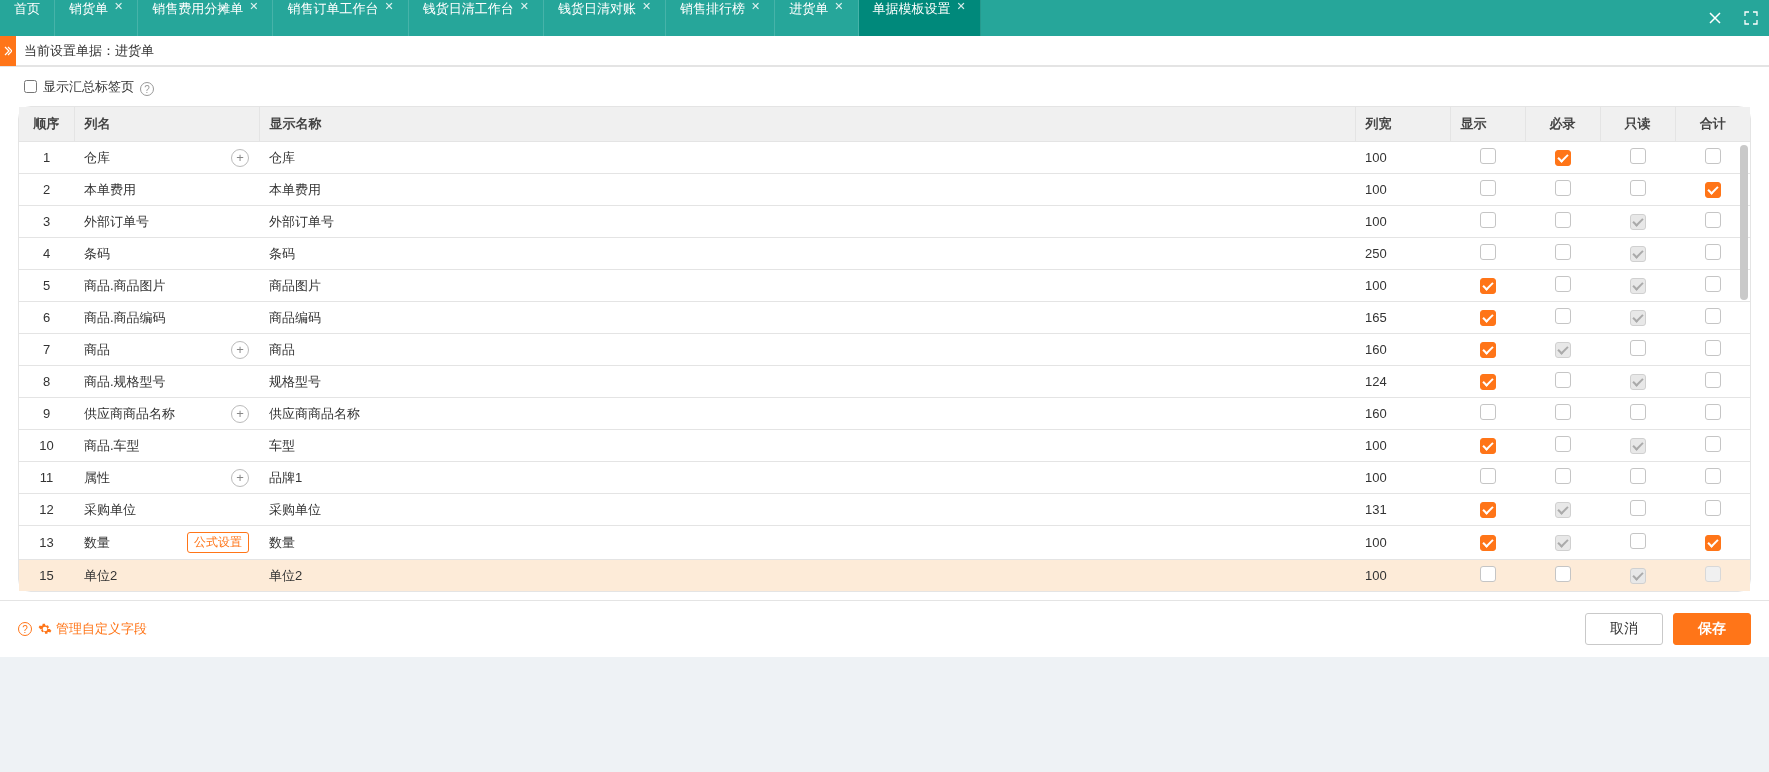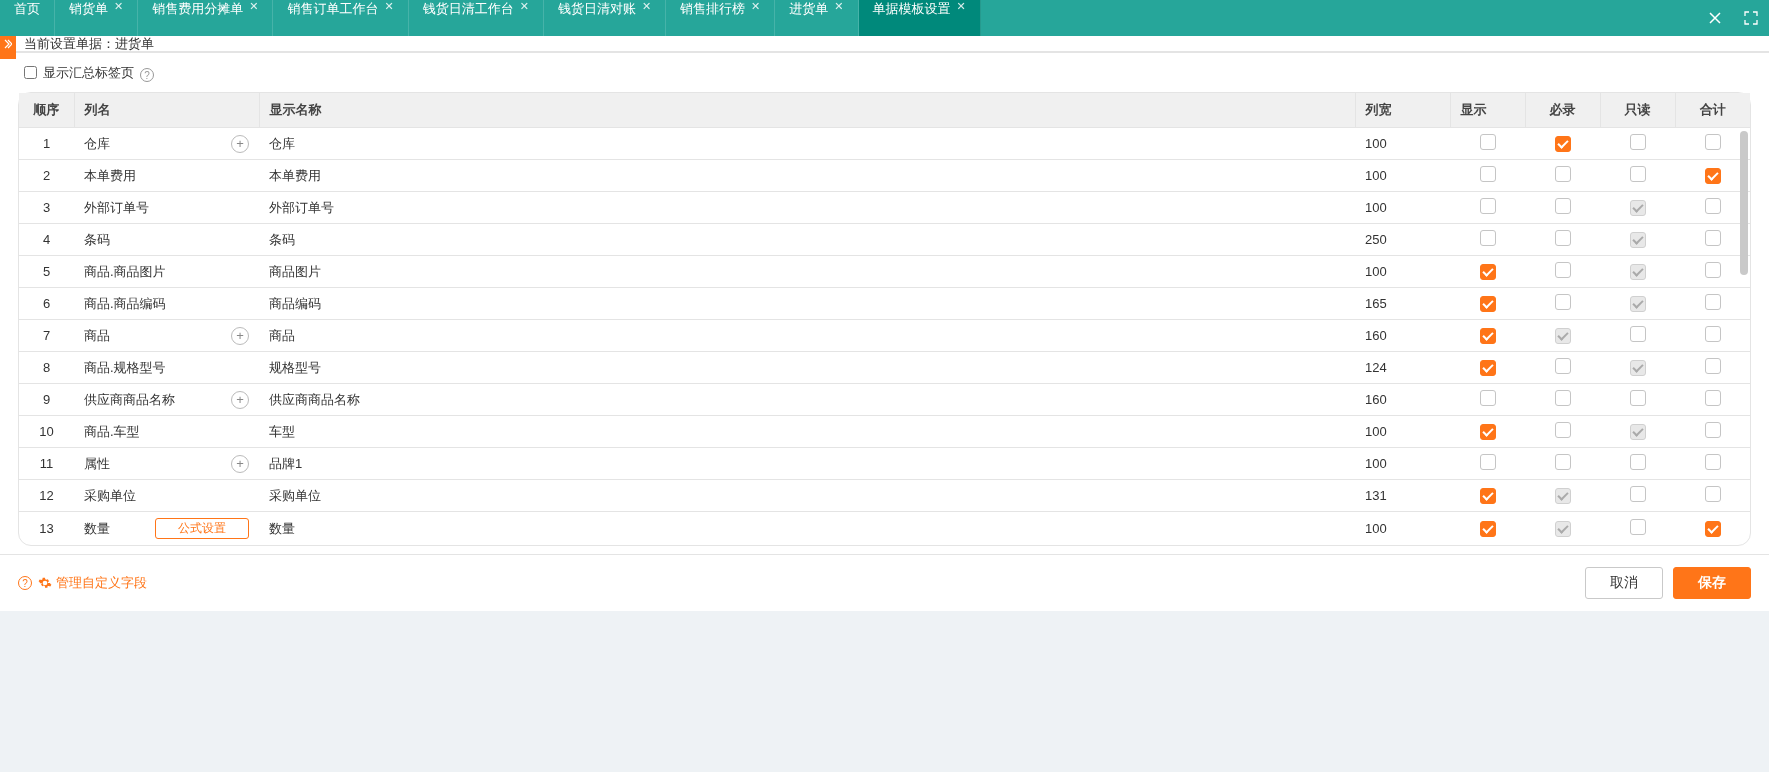--- a/index.html
+++ b/index.html
@@ -62,21 +62,21 @@
   }
   .top-right-icons .ri svg{stroke:#fff;}
   
   .page{
     background:var(--bg-page);
     margin:0;
   }
   .breadcrumb-bar{
     display:flex;
     align-items:center;
-    height:16px;
+    height:30px;
     font-size:13px;
     color:var(--text);
     border-bottom:1px solid var(--border);
   }
   .chevron-handle{
     width:16px;
     height:30px;
     background:var(--orange);
     color:#fff;
     display:flex;
@@ -180,21 +180,21 @@
     color:#888;
     font-size:13px;
     line-height:1;
     cursor:pointer;
     background:#fff;
   }
   .formula-btn{
     border:1px solid var(--orange);
     color:var(--orange);
     border-radius:3px;
-    padding:1px 22px;
+    padding:1px 6px;
     font-size:12px;
     cursor:pointer;
     background:#fff;
   }
   
   .cb{
     width:16px;height:16px;
     border:1px solid #c5c5c5;
     border-radius:3px;
     display:inline-flex;
@@ -570,20 +570,34 @@
                   <span class="formula-btn">公式设置</span>
                 </div>
               </td>
               <td>数量</td>
               <td>100</td>
               <td class="col-cb" style="text-align: center;"><span class="cb checked"></span></td>
               <td class="col-cb" style="text-align: center;"><span class="cb disabled checked"></span></td>
               <td class="col-cb" style="text-align: center;"><span class="cb"></span></td>
               <td class="col-cb" style="text-align: center;"><span class="cb checked"></span></td>
             </tr>
+            <tr class="highlight">
+              <td class="col-seq">15</td>
+              <td>
+                <div class="name-cell">
+                  <span>单位2</span>
+                </div>
+              </td>
+              <td>单位2</td>
+              <td>100</td>
+              <td class="col-cb" style="text-align: center;"><span class="cb"></span></td>
+              <td class="col-cb" style="text-align: center;"><span class="cb"></span></td>
+              <td class="col-cb" style="text-align: center;"><span class="cb disabled checked"></span></td>
+              <td class="col-cb" style="text-align: center;"><span class="cb disabled"></span></td>
+            </tr>
           </tbody>
       </table>
       <div class="fake-scroll">
           <div class="thumb"></div>
         </div>
     </div>
   </div>
 
   <div class="footer">
     <div class="footer-left">

